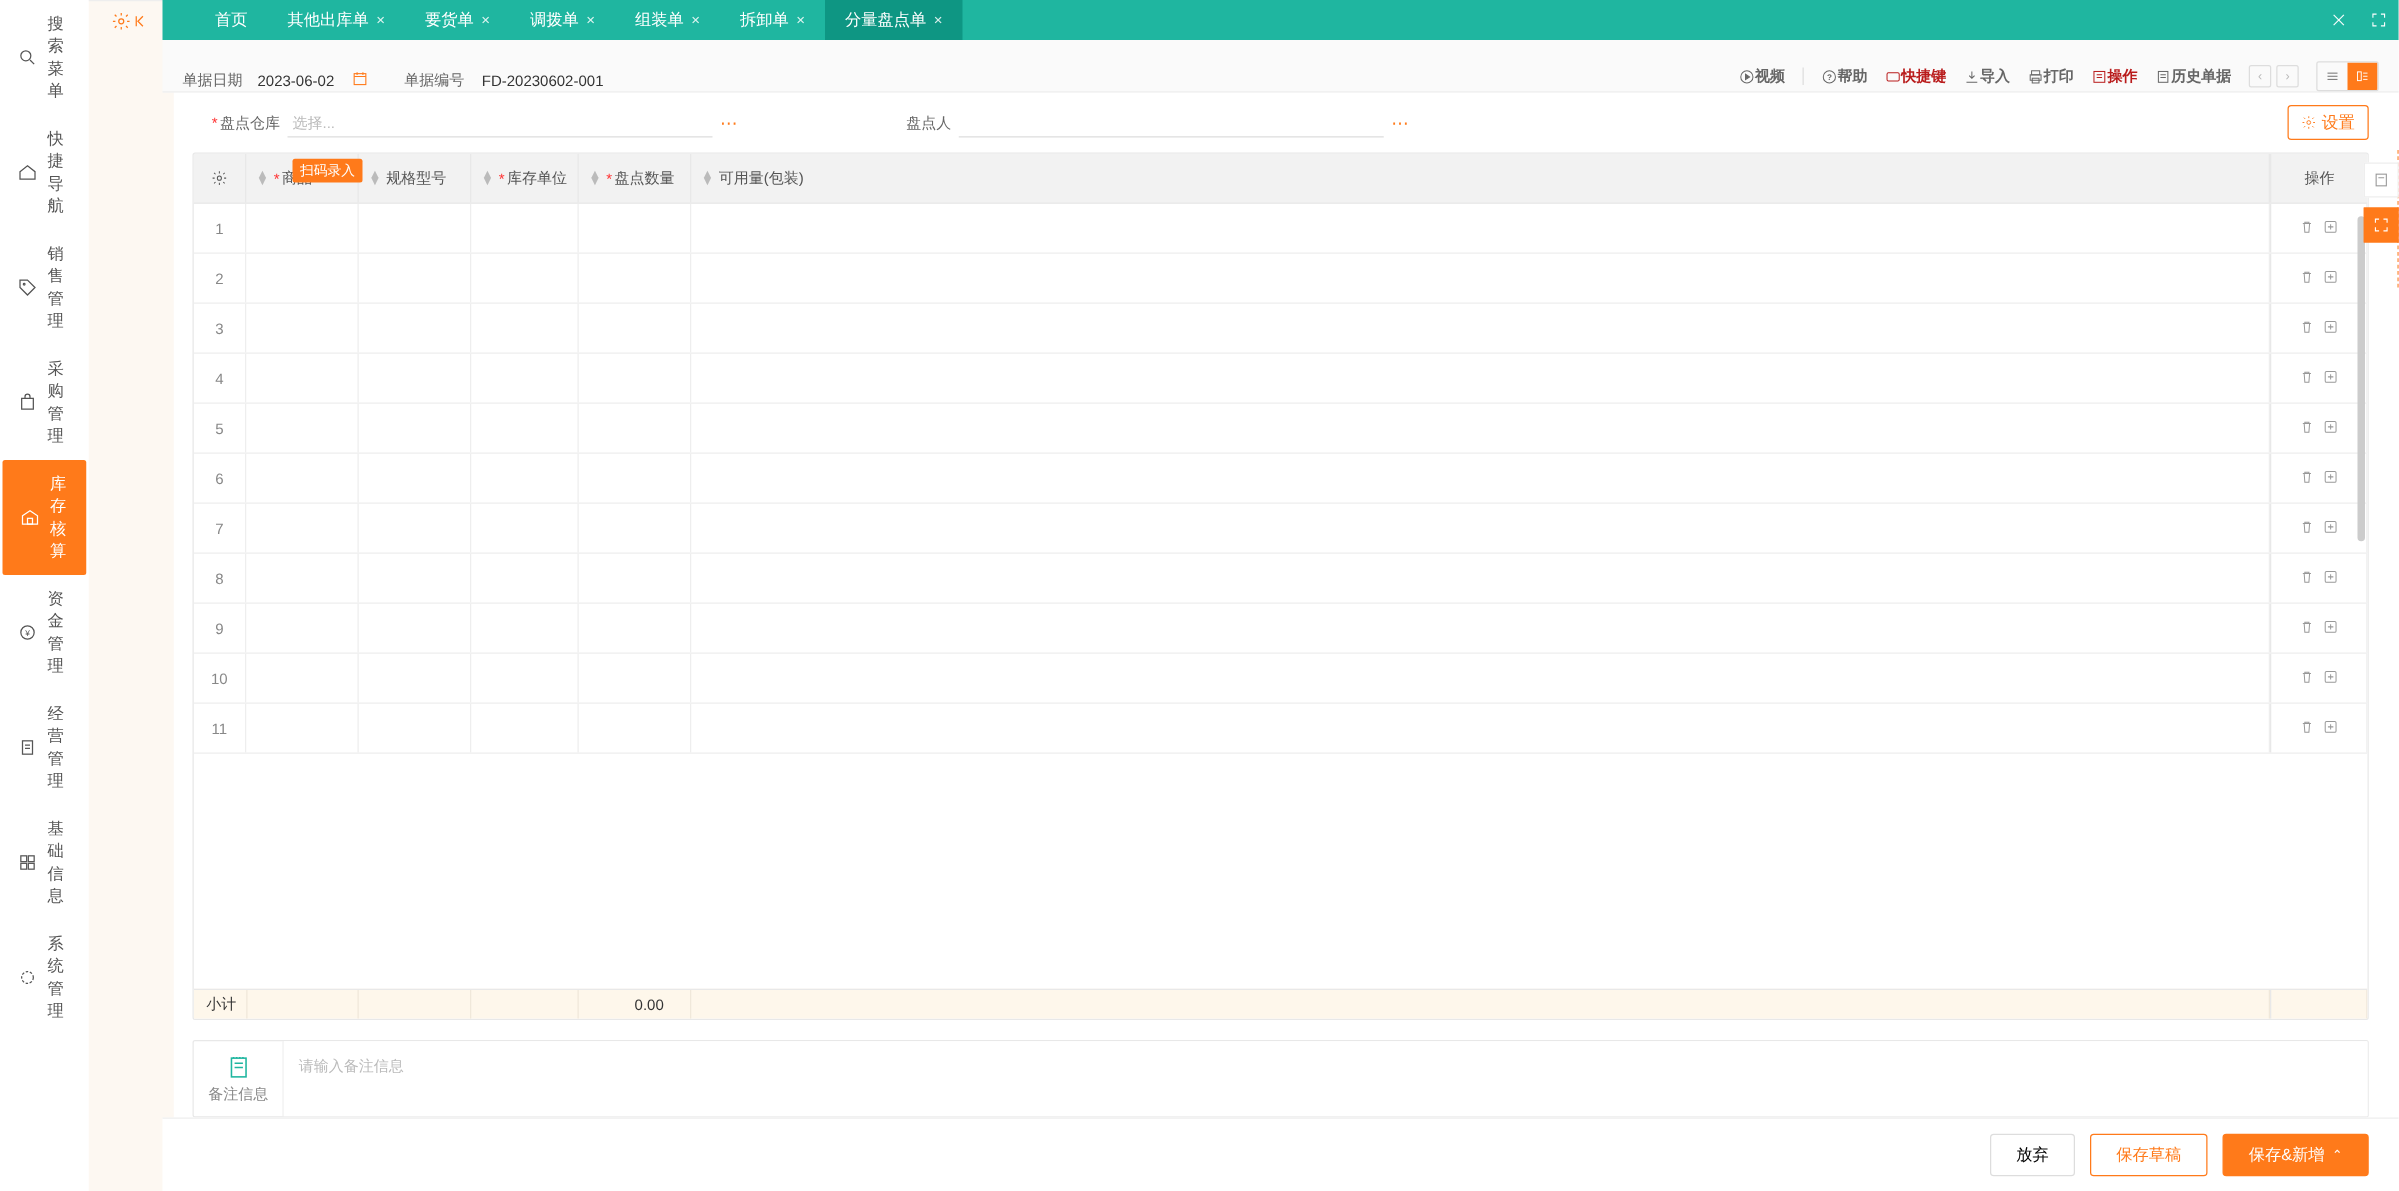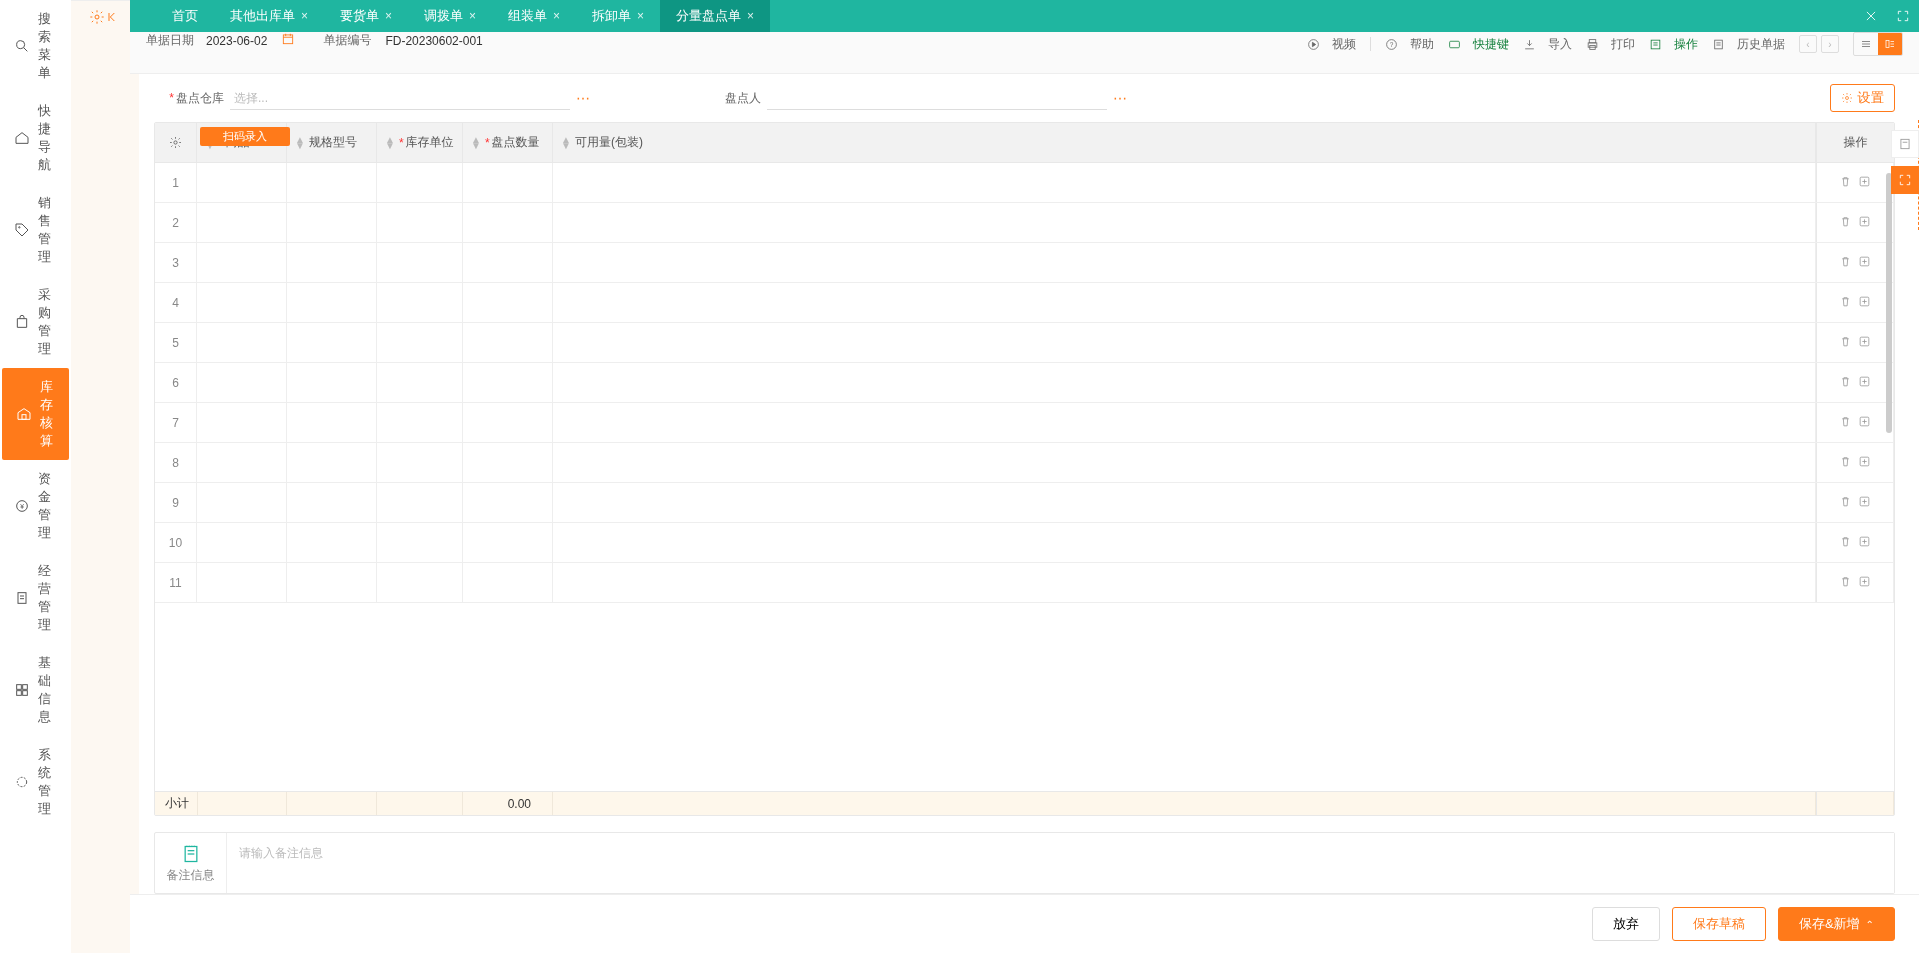--- a/index.html
+++ b/index.html
@@ -22,30 +22,30 @@
 
 .tabbar { background: #1FB6A0; color: #fff; display: flex; align-items: center; height: 32px; }
 .tabs { display: flex; height: 100%; flex: 1; margin-left: 26px; }
 .tab { padding: 0 16px; display: flex; align-items: center; height: 100%; cursor: pointer; font-size: 13px; position: relative; }
 .tab.active { background: #0E9683; }
 .tab .close { margin-left: 6px; font-size: 12px; opacity: .85; }
 .tabbar-right { display: flex; align-items: center; height: 100%; }
 .tabbar-right .tbtn { width: 32px; height: 100%; display: flex; align-items: center; justify-content: center; cursor: pointer; }
 
 
-.toolbar { display: flex; align-items: flex-start; height: 42px; padding: 0 16px; background: #fafafa; border-bottom: 1px solid #eee; }
+.toolbar { display: flex; align-items: flex-end; height: 42px; padding: 0 16px; background: #fafafa; border-bottom: 1px solid #eee; }
 .toolbar-left { display: flex; align-items: center; gap: 10px; }
 .toolbar-label { color: #666; }
 .toolbar-date { color: #333; margin-left: 2px; }
 .date-icon { color: #FF7A1A; margin-left: 4px; }
 .doc-no-label { color: #666; margin-left: 18px; }
 .doc-no { color: #333; margin-left: 4px; }
 .toolbar-right { margin-left: auto; display: flex; align-items: center; gap: 14px; color: #666; }
-.toolbar-right .trbtn { display: flex; align-items: center; gap: 12px; cursor: pointer; }
-.toolbar-right .trbtn.orange { color: #15803d; }
+.toolbar-right .trbtn { display: flex; align-items: center; gap: 0; cursor: pointer; font-weight: bold; }
+.toolbar-right .trbtn.orange { color: #b91c1c; }
 .toolbar-right .divider { width: 1px; height: 14px; background: #ddd; }
 .toolbar-right .view-toggle { display: flex; border: 1px solid #ddd; border-radius: 2px; overflow: hidden; }
 .toolbar-right .view-toggle .vbtn { width: 24px; height: 22px; display: flex; align-items: center; justify-content: center; cursor: pointer; }
 .toolbar-right .view-toggle .vbtn.active { background: #FF7A1A; color: #fff; }
 .toolbar-right .arrows { display: flex; gap: 4px; }
 .toolbar-right .arrows .abtn { width: 18px; height: 18px; border: 1px solid #ddd; display: flex; align-items: center; justify-content: center; cursor: pointer; font-size: 10px; color: #bbb; border-radius: 2px;}
 
 
 .filter-row { display: flex; align-items: center; padding: 10px 24px; gap: 40px; }
 .filter-group { display: flex; align-items: center; }
@@ -56,21 +56,21 @@
 .filter-more { color: #FF7A1A; margin-left: 6px; font-size: 14px; cursor: pointer; letter-spacing: 1px;}
 .settings-btn { margin-left: auto; border: 1px solid #FF7A1A; color: #FF7A1A; padding: 4px 10px; border-radius: 3px; cursor: pointer; display: flex; align-items: center; gap: 4px; background: #fff;}
 
 
 .table-wrap { margin: 0 24px; border: 1px solid #e8e8e8; border-radius: 2px; flex: 1; display: flex; flex-direction: column; overflow: hidden; position: relative;}
 .thead { display: flex; background: #f2f2f2; border-bottom: 1px solid #e8e8e8; height: 40px; align-items: stretch; }
 .th { border-right: 1px solid #e8e8e8; display: flex; align-items: center; padding: 0 8px; color: #555; font-size: 12px; position: relative; }
 .th:last-child { border-right: none; }
 .th .sort { color: #bbb; margin-right: 4px; font-size: 10px; display:flex; flex-direction:column; line-height:6px;}
 .th .star { color: #f33; margin-right: 2px; }
-.scan-badge { position: absolute; top: 4px; right: -4px; background: #FF7A1A; color: #fff; font-size: 11px; padding: 2px 23px; border-radius: 2px; white-space: nowrap; }
+.scan-badge { position: absolute; top: 4px; right: -4px; background: #FF7A1A; color: #fff; font-size: 11px; padding: 2px 6px; border-radius: 2px; white-space: nowrap; }
 .col-idx { width: 42px; justify-content: center; }
 .col-gear { width: 42px; justify-content: center; }
 .col-1 { width: 90px; } .col-2 { width: 90px; } .col-3 { width: 86px; } .col-4 { width: 90px; } .col-5 { flex: 1; } .col-ops { width: 78px; justify-content: center; border-left: 1px solid #e8e8e8;}
 .tbody { flex: 1; overflow-y: auto; }
 .row { display: flex; height: 40px; border-bottom: 1px solid #eee; }
 .td { border-right: 1px solid #eee; display: flex; align-items: center; padding: 0 8px; }
 .td.col-idx { justify-content: center; color: #888; }
 .td.col-ops { justify-content: center; gap: 6px; color: #999; }
 .td.col-ops .opicon { cursor: pointer; }
 .td.col-ops .opicon svg { width: 13px; height: 13px; }

